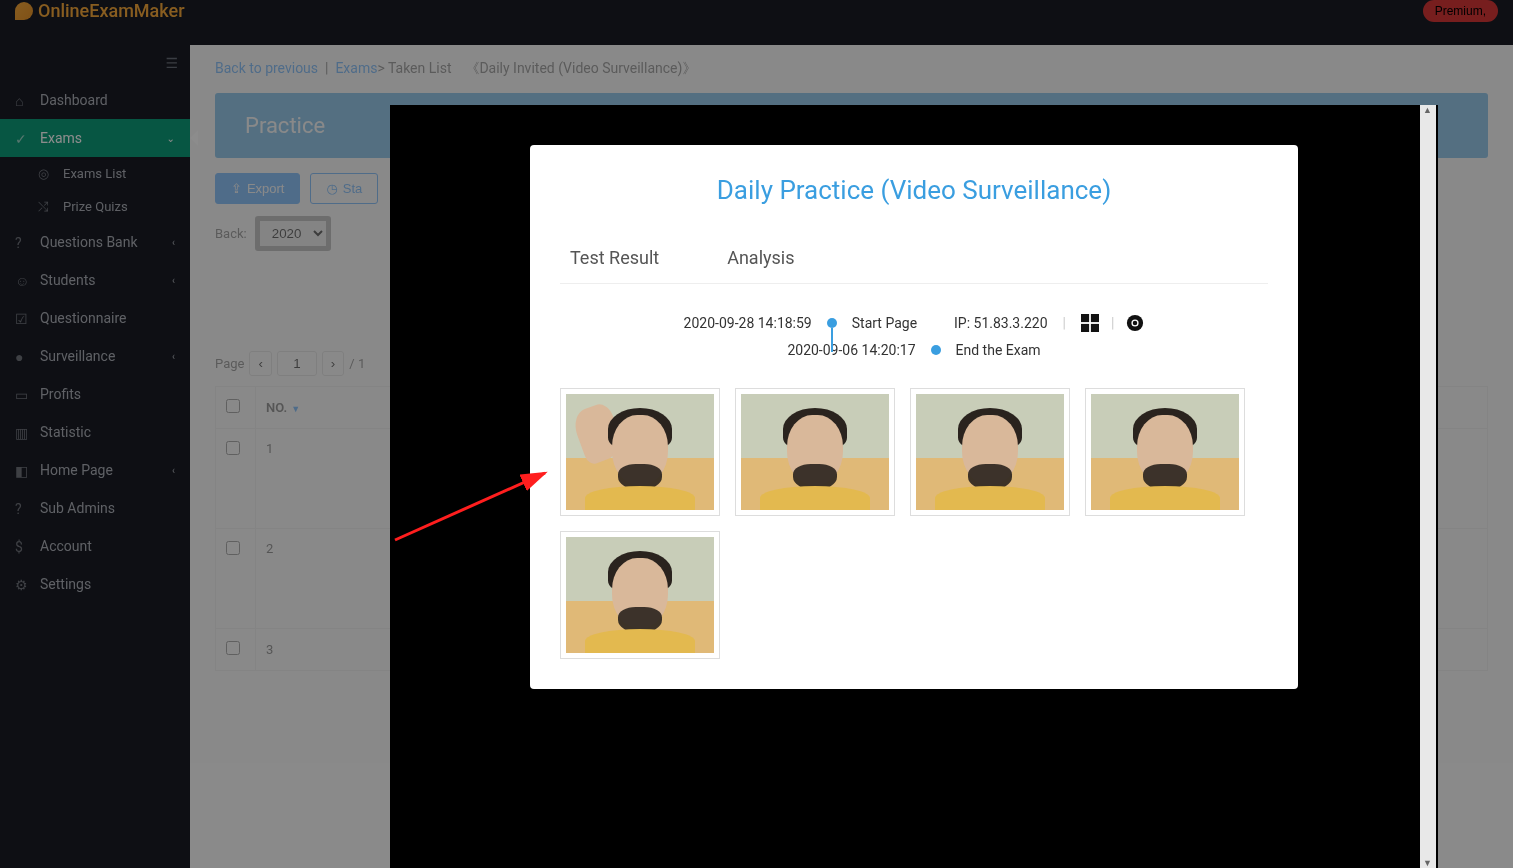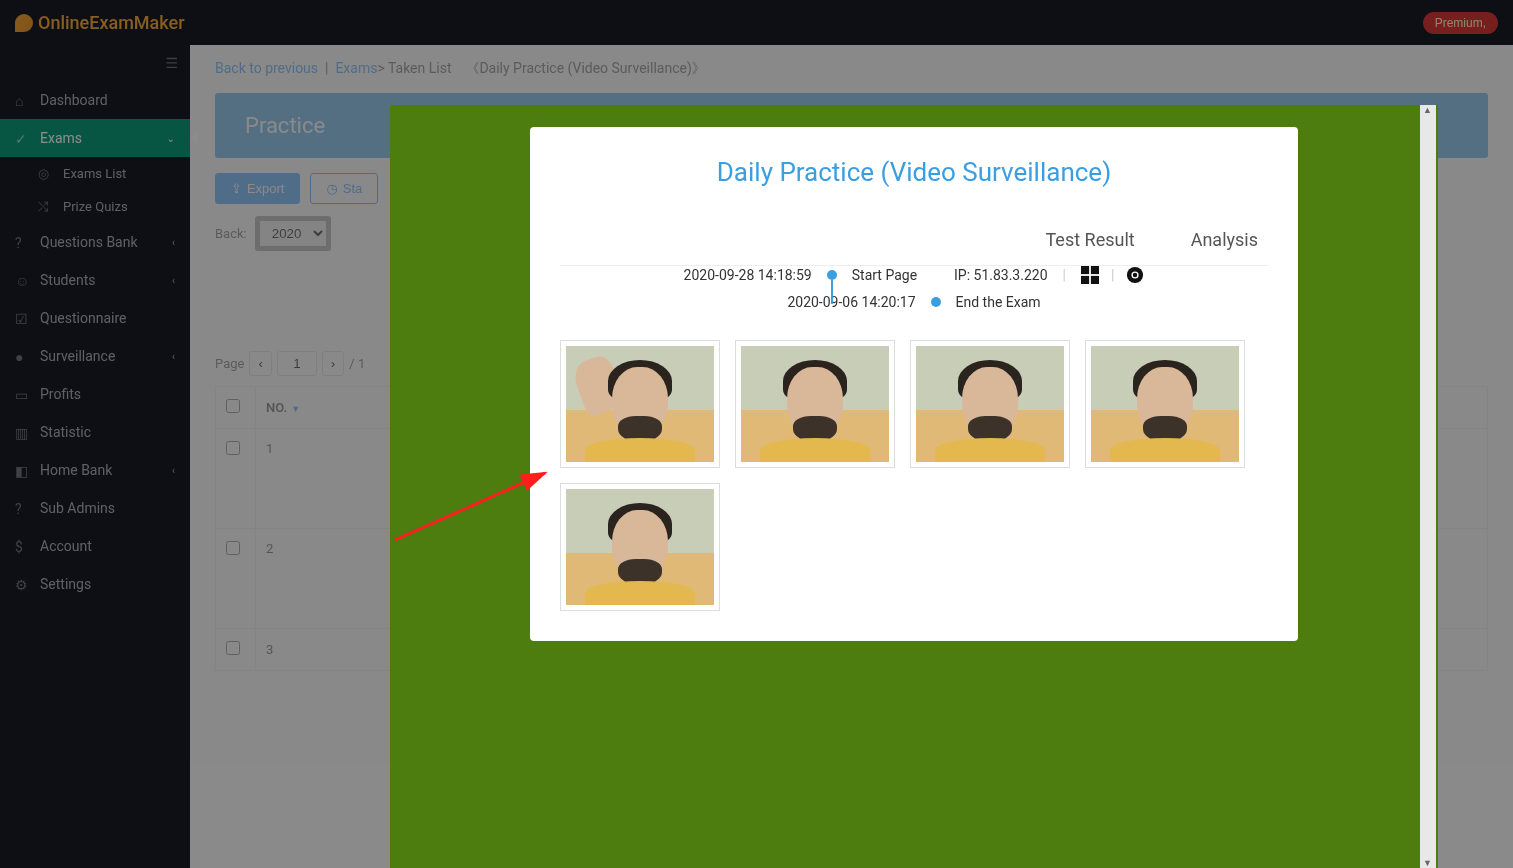--- a/index.html
+++ b/index.html
@@ -1,20 +1,20 @@
 <!DOCTYPE html>
 <html><head>
 <meta charset="utf-8">
 <style>
 *{box-sizing:border-box;margin:0;padding:0;}
 body{font-family:-apple-system,BlinkMacSystemFont,"Segoe UI",Roboto,Arial,sans-serif;background:#f5f5f5;width:1513px;height:868px;overflow:hidden;position:relative;}
-.topbar{height:45px;background:#1a1d26;display:flex;align-items:center;padding:0 15px;justify-content:space-between;}
+.topbar{height:45px;background:#1a1d26;display:flex;align-items:flex-start;padding:0 15px;justify-content:space-between;}
 .logo{color:#f7a93b;font-size:18px;font-weight:500;display:flex;align-items:center;gap:5px;}
 .logo-icon{width:18px;height:18px;background:linear-gradient(135deg,#f7a93b,#e8942a);border-radius:50% 50% 50% 0;}
-.premium-btn{background:#d93838;color:#fef9c3;border-radius:12px;padding:4px 12px;font-size:12px;border:none;}
+.premium-btn{background:#d93838;color:#000000;border-radius:12px;padding:4px 12px;font-size:12px;border:none;}
 .layout{display:flex;height:823px;}
 .sidebar{width:190px;background:#1a1d26;color:#adb0b8;display:flex;flex-direction:column;font-size:14px;}
 .sidebar-hamburger{text-align:right;padding:10px 12px;color:#6b6f7a;}
 .sidebar-item{padding:11px 15px;display:flex;align-items:center;gap:10px;cursor:pointer;}
 .sidebar-item.active{background:#0e9d7a;color:#fff;position:relative;}
 .sidebar-item.active::after{content:"";position:absolute;right:-8px;top:50%;transform:translateY(-50%);border:8px solid transparent;border-right-color:#fff;}
 .sidebar-item .chev{margin-left:auto;font-size:10px;}
 .sidebar-sub{padding-left:38px;font-size:13px;}
 .sidebar-sub .sidebar-item{padding:9px 0;}
 .ic{width:15px;height:15px;display:inline-block;opacity:.6;}
@@ -31,27 +31,27 @@
 .pager .pg-btn{border:1px solid #ddd;padding:4px 8px;background:#fff;border-radius:3px;cursor:pointer;}
 .pager input{width:40px;text-align:center;border:1px solid #ddd;padding:4px;border-radius:3px;}
 .table{width:100%;border-collapse:collapse;font-size:13px;color:#555;}
 .table th,.table td{border:1px solid #eee;padding:12px 10px;text-align:left;}
 .table th{font-weight:600;position:relative;}
 .table th.sorted::after{content:"▼";color:#409eff;font-size:9px;margin-left:4px;}
 .table td.tall{height:100px;vertical-align:top;}
 input[type=checkbox]{width:14px;height:14px;}
 
 .overlay{position:absolute;inset:0;background:rgba(0,0,0,.45);z-index:10;}
-.modal{position:absolute;left:390px;top:105px;right:75px;bottom:0;background:#4d7c0f;z-index:20;overflow:auto;padding:2px 20px 20px 20px;}
+.modal{position:absolute;left:390px;top:105px;right:75px;bottom:0;background:#000000;z-index:20;overflow:auto;padding:20px 20px 20px 20px;}
 .modal-inner{background:#fff;margin:20px 120px;border-radius:4px;padding:30px;}
 .modal-scroll{position:absolute;right:2px;top:0;bottom:0;width:16px;background:#e8e8e8;}
 .modal-scroll::before{content:"▲";position:absolute;top:0;left:3px;font-size:9px;color:#666;}
 .modal-scroll::after{content:"▼";position:absolute;bottom:0;left:3px;font-size:9px;color:#666;}
 .exam-title{text-align:center;color:#3a9ee0;font-size:26px;margin-bottom:30px;}
-.tabs{display:flex;justify-content:flex-end;gap:36px;border-bottom:1px solid #eee;}
+.tabs{display:flex;justify-content:flex-start;gap:48px;border-bottom:1px solid #eee;margin-bottom:30px;}
 .tab{padding:12px 10px;color:#555;font-size:18px;cursor:pointer;border-bottom:3px solid transparent;}
 .tab.active{color:#3a9ee0;border-bottom-color:#3a9ee0;}
 .timeline{display:flex;flex-direction:column;align-items:center;gap:10px;margin-bottom:30px;}
 .timeline-row{display:flex;align-items:center;gap:15px;font-size:14px;color:#333;}
 .dot{width:10px;height:10px;background:#3a9ee0;border-radius:50%;position:relative;}
 .timeline-row:first-child .dot::after{content:"";position:absolute;top:10px;left:4px;width:2px;height:24px;background:#3a9ee0;}
 .browser-icons{display:flex;gap:12px;align-items:center;}
 .os-ic,.br-ic{width:18px;height:18px;display:inline-block;}
 .section-title{font-size:24px;color:#333;margin:10px 0 15px;}
 .thumbs{display:flex;flex-wrap:wrap;gap:15px;}
@@ -121,21 +121,21 @@
     <div class="sidebar-item">
         <span class="ic">▭</span>
         <span>Profits</span>
       </div>
     <div class="sidebar-item">
         <span class="ic">▥</span>
         <span>Statistic</span>
       </div>
     <div class="sidebar-item">
         <span class="ic">◧</span>
-        <span>Home Bank</span>
+        <span>Home Page</span>
         <span class="chev">‹</span>
       </div>
     <div class="sidebar-item">
         <span class="ic">?</span>
         <span>Sub Admins</span>
       </div>
     <div class="sidebar-item">
         <span class="ic">$</span>
         <span>Account</span>
       </div>
@@ -143,21 +143,21 @@
         <span class="ic">⚙</span>
         <span>Settings</span>
       </div>
   </div>
 
   <div class="main ghost">
     <div class="breadcrumb">
       <a href="#">Back to previous</a>
       &nbsp;<span>|</span>&nbsp;
       <a href="#">Exams</a><span>&gt; Taken List</span>
-      &nbsp;&nbsp;&nbsp;<span>《Daily Practice (Video Surveillance)》</span>
+      &nbsp;&nbsp;&nbsp;<span>《Daily Invited (Video Surveillance)》</span>
     </div>
     <div class="invited-bar"><span>Practice</span></div>
     <div class="toolbar">
       <button class="btn">
           <span>⇪</span>
           <span>Export</span>
         </button>
       <button class="btn outline">
           <span>◷</span>
           <span>Sta</span>

